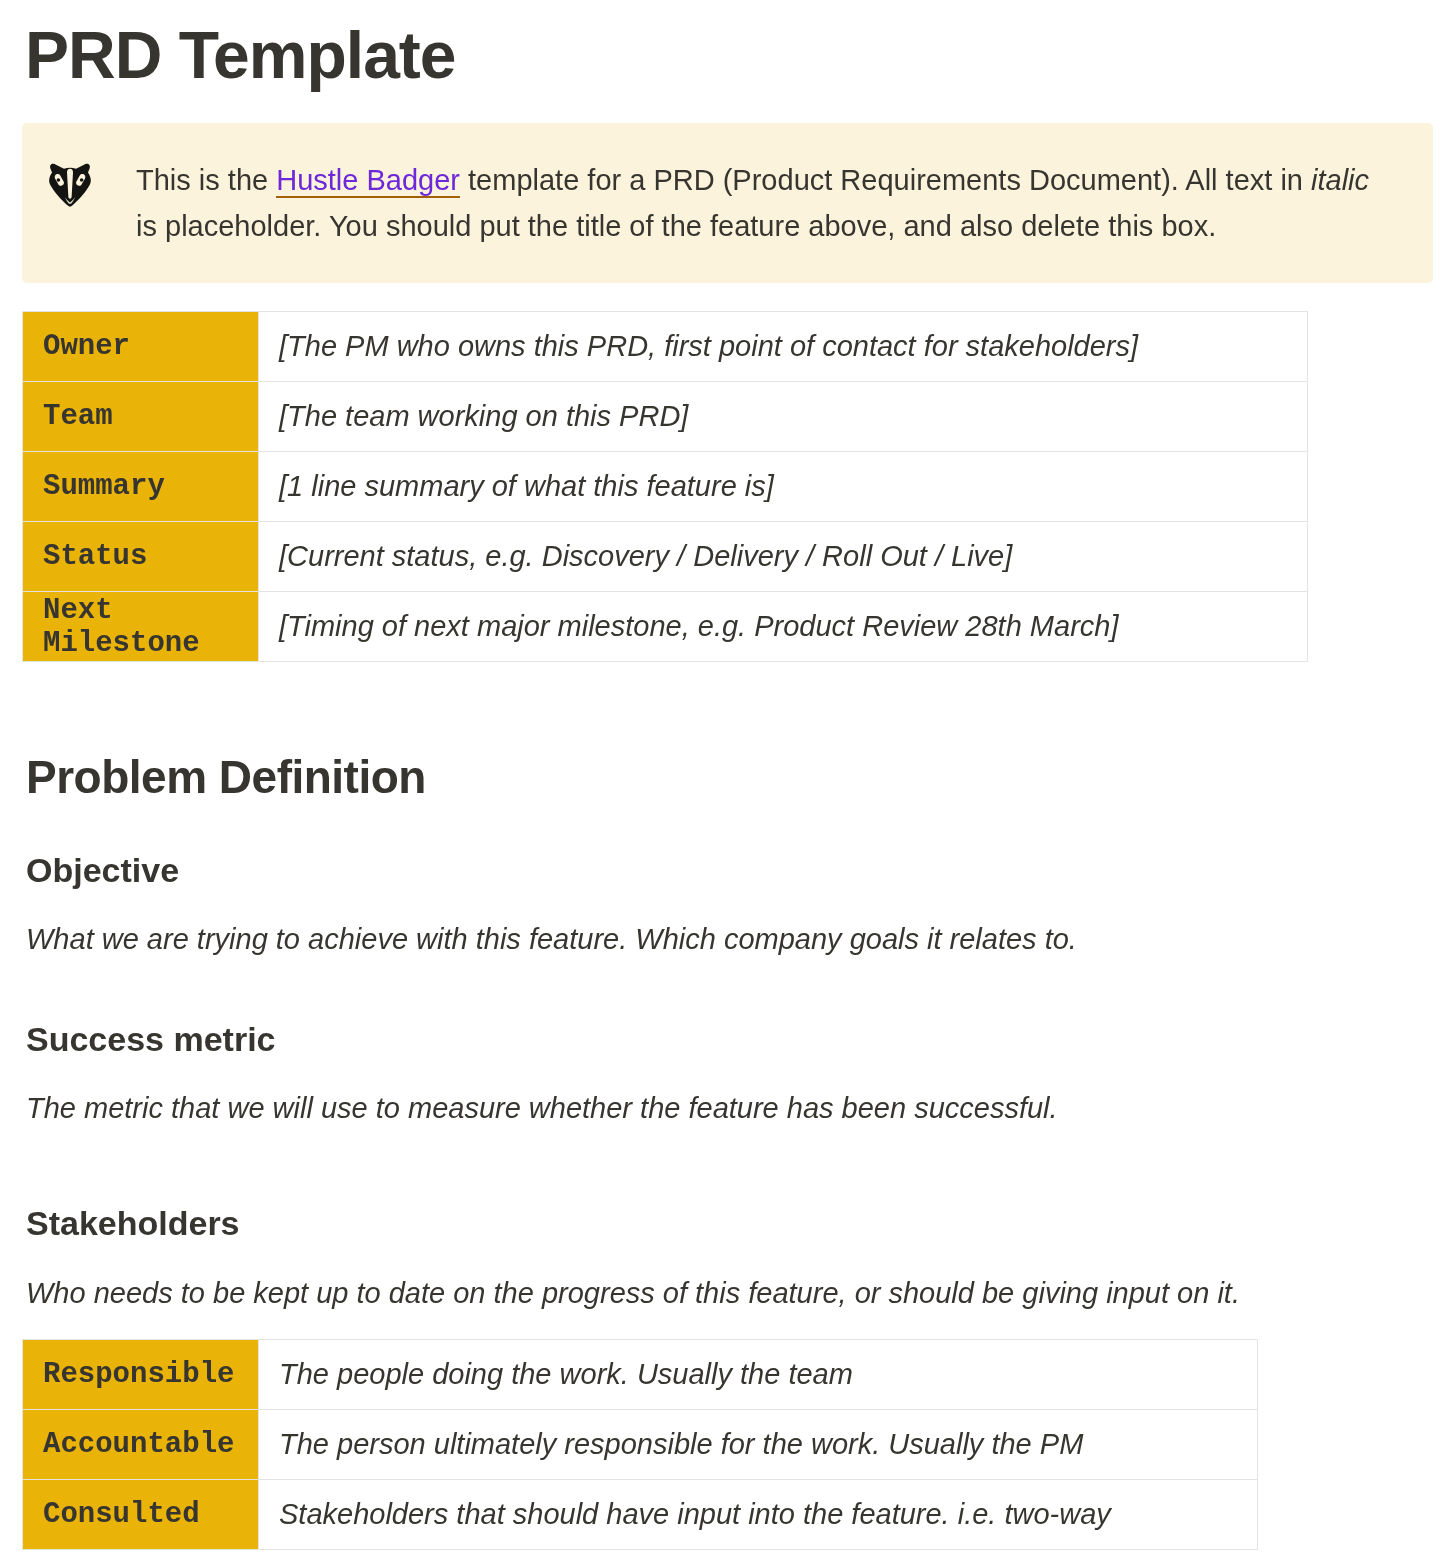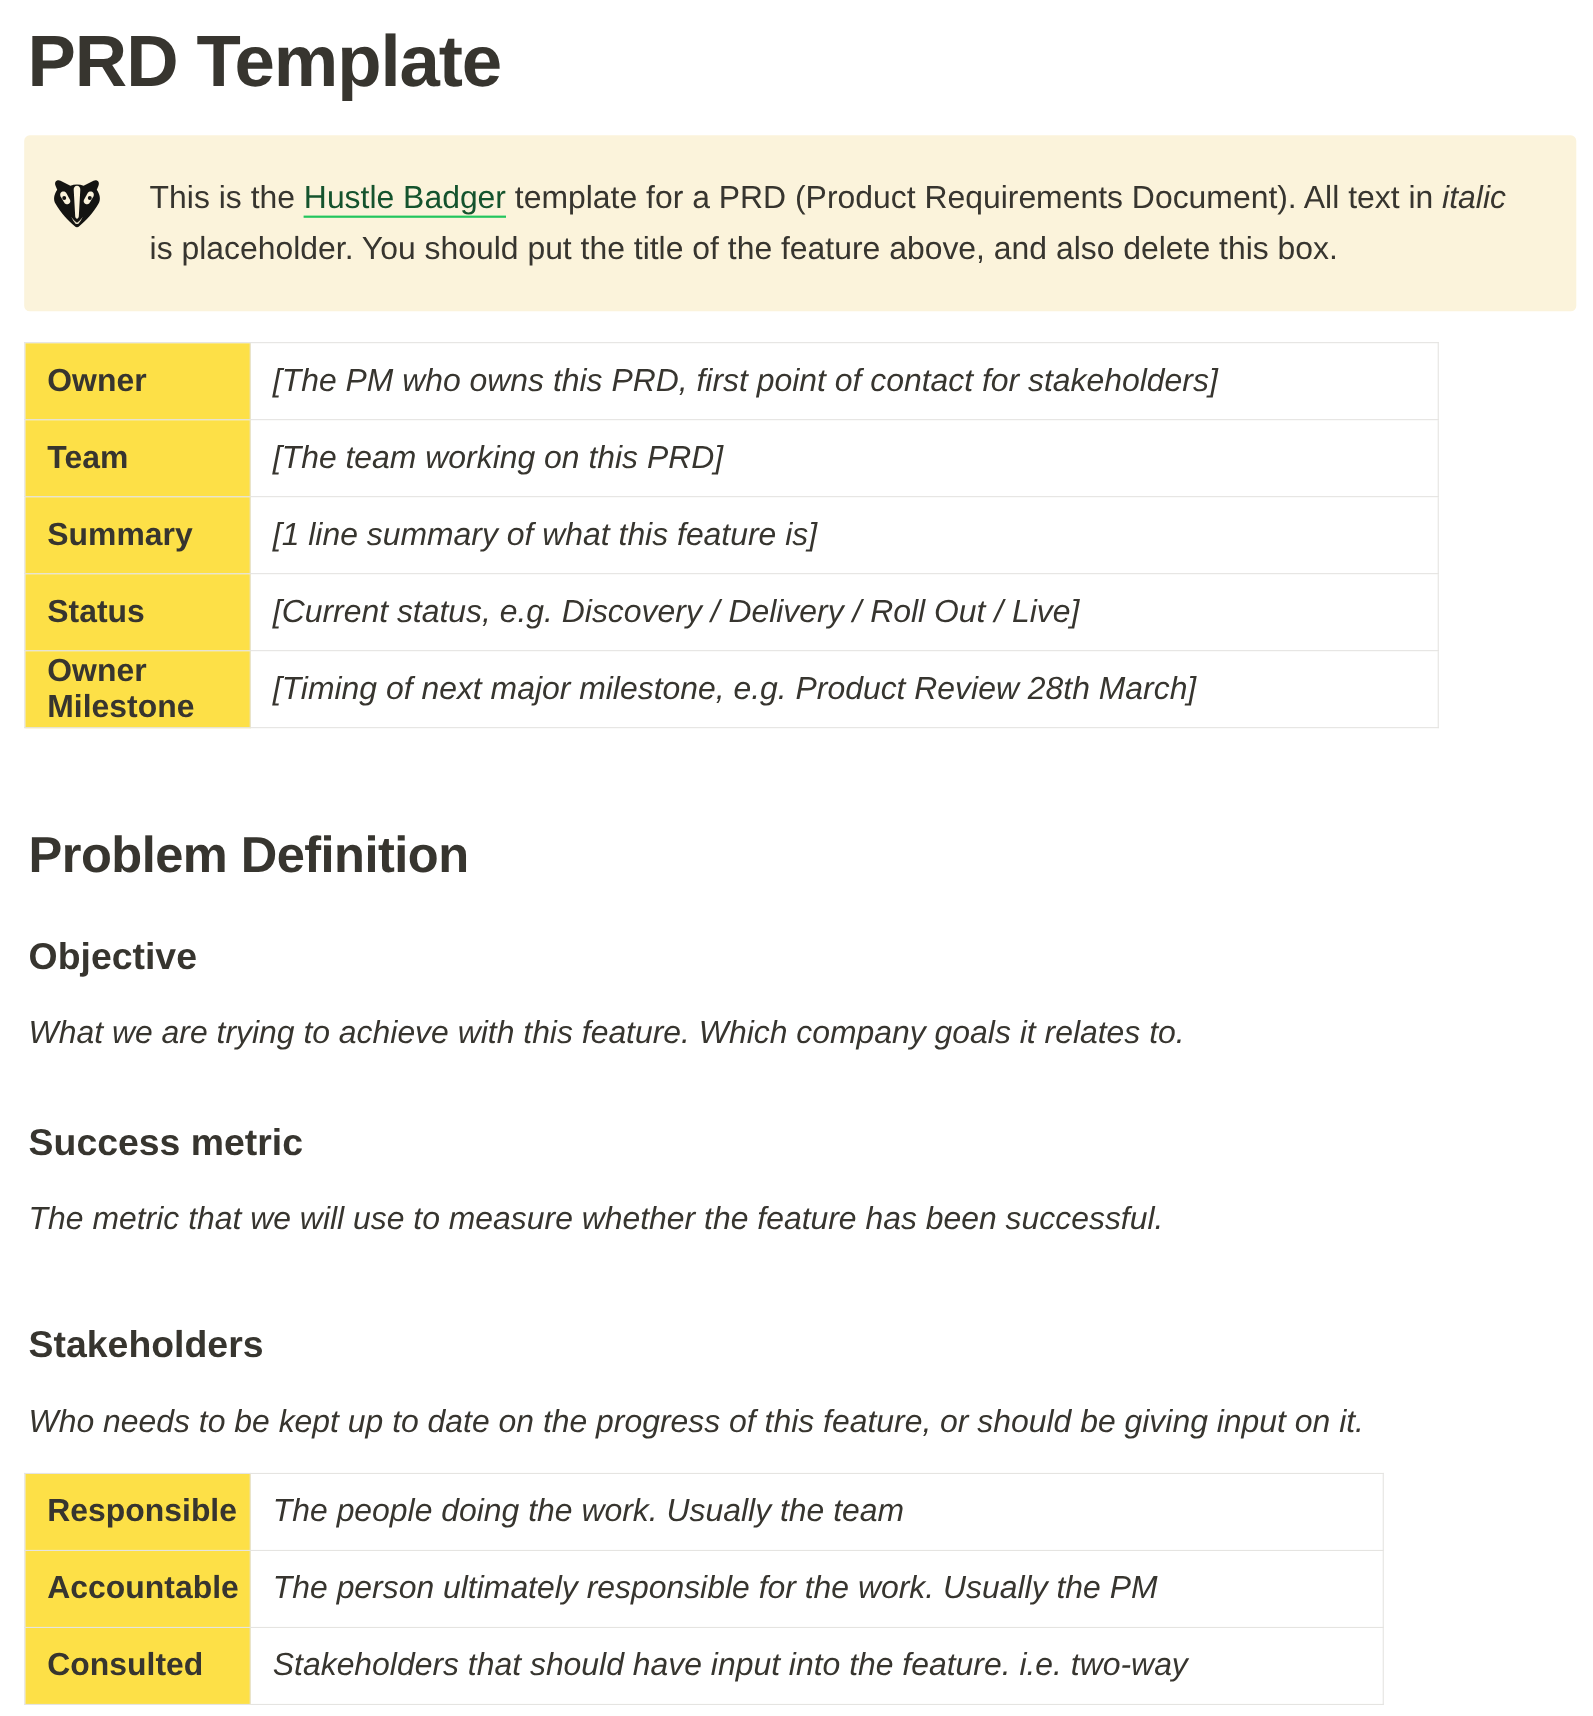--- a/index.html
+++ b/index.html
@@ -25,41 +25,42 @@
     width: 1411px;
     padding: 34px 40px 34px 24px;
     display: flex; align-items: flex-start;
   }
   .callout-icon { width: 48px; height: 54px; flex: 0 0 48px; margin-top: 2px; }
   .callout-text {
     margin-left: 42px;
     font-size: 29px; line-height: 46px;
   }
   .callout-link {
-    color: #14532d; text-decoration: none;
-    border-bottom: 2px solid #22c55e;
+    color: #6d28d9; text-decoration: none;
+    border-bottom: 2px solid #a16207;
     cursor: pointer;
   }
   .em { font-style: italic; }
 
   
   table { border-collapse: collapse; table-layout: fixed; }
   .table-meta  { margin-top: 28px; width: 1286px; }
   .table-stake { margin-top: 24px; width: 1236px; padding-left: 36px; }
   td {
     border: 1px solid #e5e4e1;
     height: 70px;
     vertical-align: middle;
     font-size: 29px;
     padding: 0 20px;
   }
   td.label-cell {
-    width: 205px;
-    background: #fde047;
+    width: 236px;
+    background: #eab308;
     font-weight: 600;
+    font-family: Liberation Mono, monospace;
   }
   td.value-cell { font-style: italic; }
 
   
   .h2 { font-size: 46px; font-weight: 700; line-height: 1.3; margin: 86px 0 0 4px; letter-spacing: -0.5px; }
   .h3 { font-size: 34px; font-weight: 700; line-height: 1.3; margin-left: 4px; }
   .h3.objective    { margin-top: 40px; }
   .h3.success      { margin-top: 55px; }
   .h3.stakeholders { margin-top: 71px; }
   .para {
@@ -103,21 +104,21 @@
       </tr>
       <tr>
         <td class="label-cell">Summary</td>
         <td class="value-cell">[1 line summary of what this feature is]</td>
       </tr>
       <tr>
         <td class="label-cell">Status</td>
         <td class="value-cell">[Current status, e.g. Discovery / Delivery / Roll Out / Live]</td>
       </tr>
       <tr>
-        <td class="label-cell">Owner Milestone</td>
+        <td class="label-cell">Next Milestone</td>
         <td class="value-cell">[Timing of next major milestone, e.g. Product Review 28th March]</td>
       </tr>
     </tbody>
   </table>
 
   <h2 class="h2">Problem Definition</h2>
 
   <h3 class="h3 objective">Objective</h3>
   <p class="para">What we are trying to achieve with this feature. Which company goals it relates to.</p>
 

